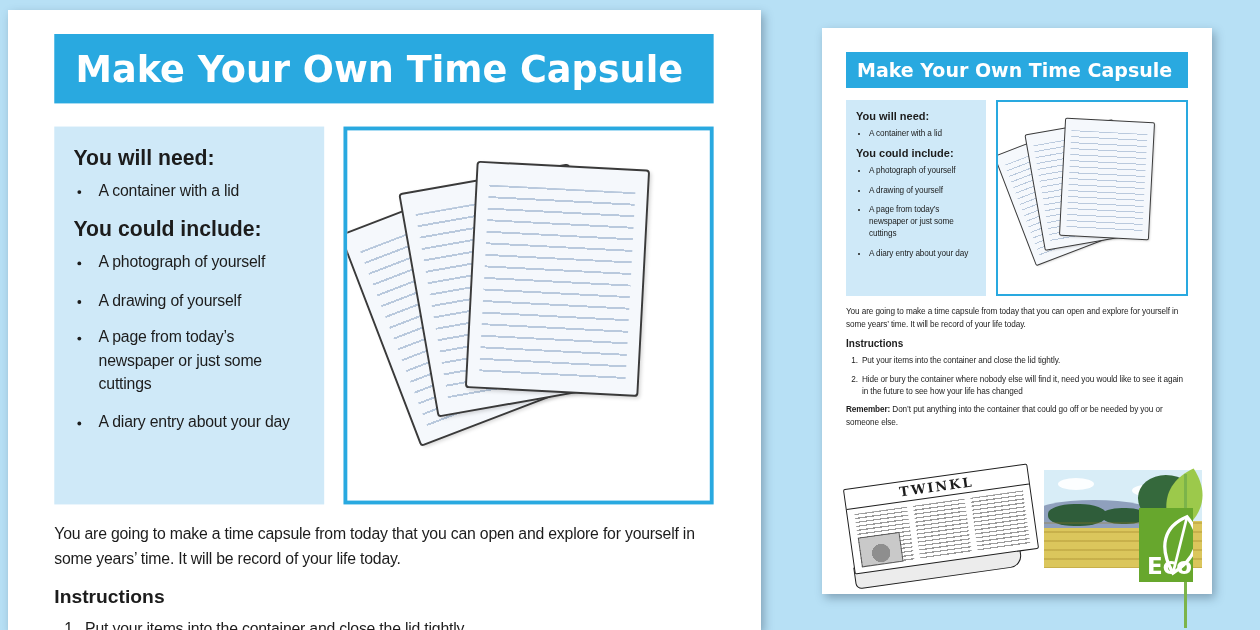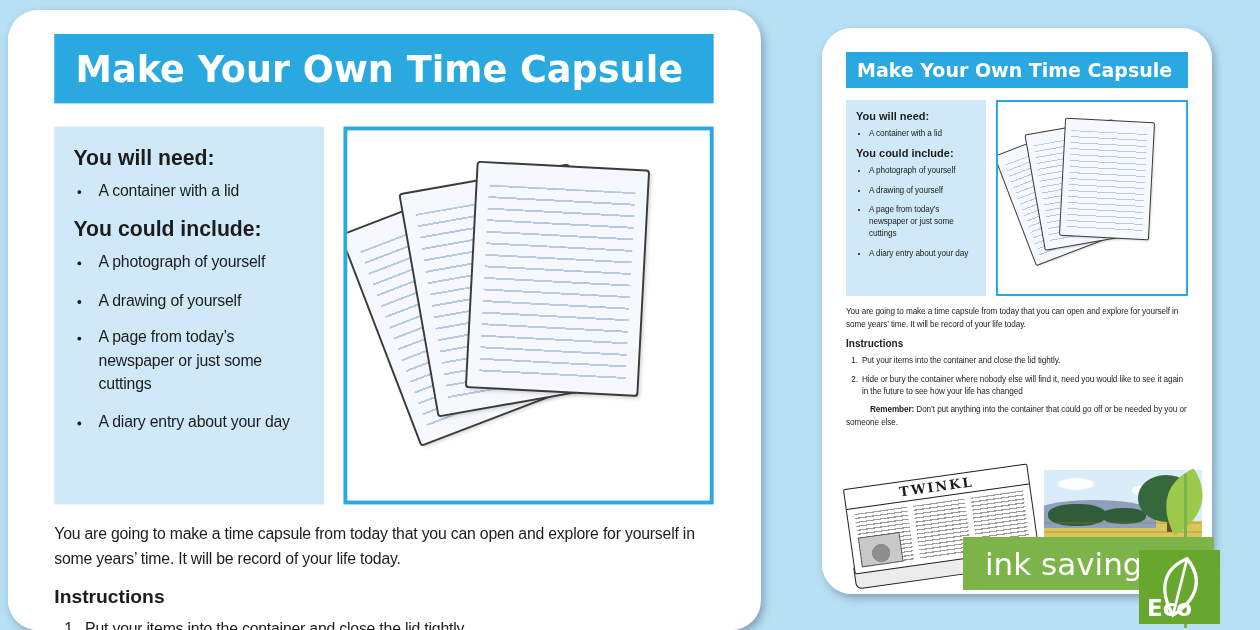--- a/index.html
+++ b/index.html
@@ -2,21 +2,21 @@
 <html style="--canvas_bg: #b7e0f5; --header_blue: #29a9e0; --panel_blue: #cfe9f8; --border_blue: #29a9e0; --logo_blue: #1ea3e0; --eco_green: #67a72d; --ink_bar_green: #7cb44a; --leaf_light_green: #9cc94b;"><head>
 <meta charset="utf-8">
 <style>
   * { margin:0; padding:0; box-sizing:border-box; }
   html,body { width:1260px; height:630px; }
   body { font-family:"Liberation Sans", sans-serif; }
 
   .canvas { position:relative; width:1260px; height:630px; background:var(--canvas_bg,#b7e0f5); overflow:hidden; }
 
   
-  .page { position:absolute; background:#fff; box-shadow:3px 4px 9px rgba(40,60,85,.38);border-radius:30px; }
+  .page { position:absolute; background:#fff; box-shadow:3px 4px 9px rgba(40,60,85,.38); }
   .page-zoom  { left:8px;  top:10px; width:753px; height:620px; overflow:hidden; }
   .page-zoom .sheet { transform:scale(1.928); transform-origin:0 0; }
   .page-small { left:822px; top:28px; width:390px; height:566px; overflow:hidden; }
 
   
   .sheet { position:relative; width:390px; height:566px; background:#fff; color:#1c1c1c; letter-spacing:-0.1px; }
 
   .ws-header { margin:24px 24px 0; height:36px; background:var(--header_blue,#29a9e0);
                display:flex; align-items:center; padding-left:11px; }
   .ws-title { color:#fff; font-size:19px; font-weight:bold; font-family:"DejaVu Sans", sans-serif; letter-spacing:0; }
@@ -34,21 +34,21 @@
   .paper-lines { width:100%; height:100%; background:repeating-linear-gradient(to bottom,#b9c9dd 0 1px, transparent 1px 6px); }
   .paper-back  { left:14px; top:34px; transform:rotate(-21deg); }
   .paper-mid   { left:36px; top:24px; transform:rotate(-10deg); }
   .paper-front { left:64px; top:18px; transform:rotate(3deg); }
 
   .ws-intro { margin:10px 24px 0; font-size:8.2px; line-height:1.55; }
   .ws-h3 { margin:7px 24px 0; font-size:10px; font-weight:bold; letter-spacing:0; }
   .ws-ol { margin:6px 24px 0; padding-left:14px; font-size:8.2px; line-height:1.5; }
   .ws-oli { margin-bottom:6px; padding-left:2px; }
   .ws-remember { margin:6px 24px 0; font-size:8.2px; line-height:1.5; }
-  .ws-bold { font-weight:bold;margin-left:24px; }
+  .ws-bold { font-weight:bold; }
 
   
   .ws-illos { position:absolute; left:24px; right:10px; top:412px; height:118px; }
 
   .np-fold { position:absolute; left:8px; top:92px; width:168px; height:22px; background:#ececec;
              border:1.6px solid #1e1e1e; border-radius:0 0 12px 6px; transform:rotate(-8deg); }
   .newspaper { position:absolute; left:2px; top:12px; width:186px; height:86px; background:#fff;
                border:1.6px solid #1e1e1e; border-radius:2px; transform:rotate(-8deg); }
   .np-mast { height:20px; border-bottom:1.6px solid #1e1e1e; display:flex; align-items:center; justify-content:center;
              font-family:"DejaVu Serif", serif; font-weight:bold; font-size:13px; letter-spacing:2px; }
@@ -70,21 +70,21 @@
   .ls-trunk { position:absolute; right:30px; top:49px; width:5px; height:13px; background:#6b4a2e; }
   .ls-fieldlines { position:absolute; left:0; right:0; bottom:0; height:46px;
                    background:repeating-linear-gradient(to bottom, rgba(150,120,30,.28) 0 2px, transparent 2px 9px); }
 
   
   .eco-leafback { position:absolute; left:1152px; top:464px; width:64px; height:76px; transform:rotate(16deg); }
   .eco-stem { position:absolute; left:1184px; top:474px; width:3px; height:154px; background:var(--ink_bar_green,#7cb44a); }
   .ink-bar { position:absolute; left:963px; top:537px; width:251px; height:53px;
              background:var(--ink_bar_green,#7cb44a); display:flex; align-items:center; padding-left:22px;
              color:#fff; font-size:31px; font-family:"DejaVu Sans", sans-serif; }
-  .eco-square { position:absolute; left:1139px; top:550px; width:81px; height:74px;
+  .eco-square { position:absolute; left:1139px; top:508px; width:54px; height:74px;
                 background:var(--eco_green,#67a72d); overflow:hidden; }
   .eco-leaf-outline { position:absolute; left:8px; top:2px; width:66px; height:70px; transform:rotate(14deg); }
   .eco-text { position:absolute; left:8px; bottom:3px; color:#fff; font-weight:bold; font-size:23px;
               font-family:"DejaVu Sans", sans-serif; }
 </style>
 </head>
 <body>
 
 <div class="canvas">
 
@@ -208,23 +208,20 @@
         </div>
       </div>
 
     </div>
   </div>
 
   <svg class="eco-leafback" viewBox="0 0 100 120">
     <path d="M50 5 C85 35 88 75 50 115 C12 75 15 35 50 5 Z" style="fill:var(--leaf_light_green,#9cc94b)"></path>
   </svg>
   <div class="eco-stem"></div>
-  <div class="ink-bar">
-    <span>ink saving</span>
-  </div>
   <div class="eco-square">
     <svg class="eco-leaf-outline" viewBox="0 0 100 100">
       <path d="M50 6 C80 28 82 60 50 94 C18 60 20 28 50 6 Z" fill="none" stroke="#fff" stroke-width="5"></path>
       <path d="M50 6 L50 94" fill="none" stroke="#fff" stroke-width="4"></path>
     </svg>
     <span class="eco-text">Eco</span>
   </div>
 
 </div>
 

